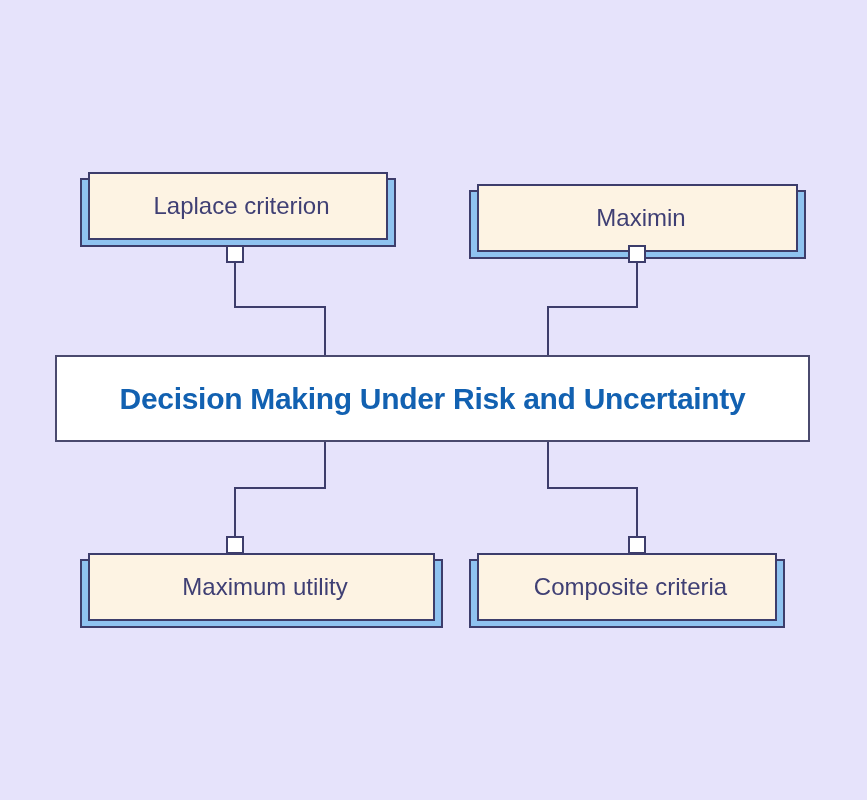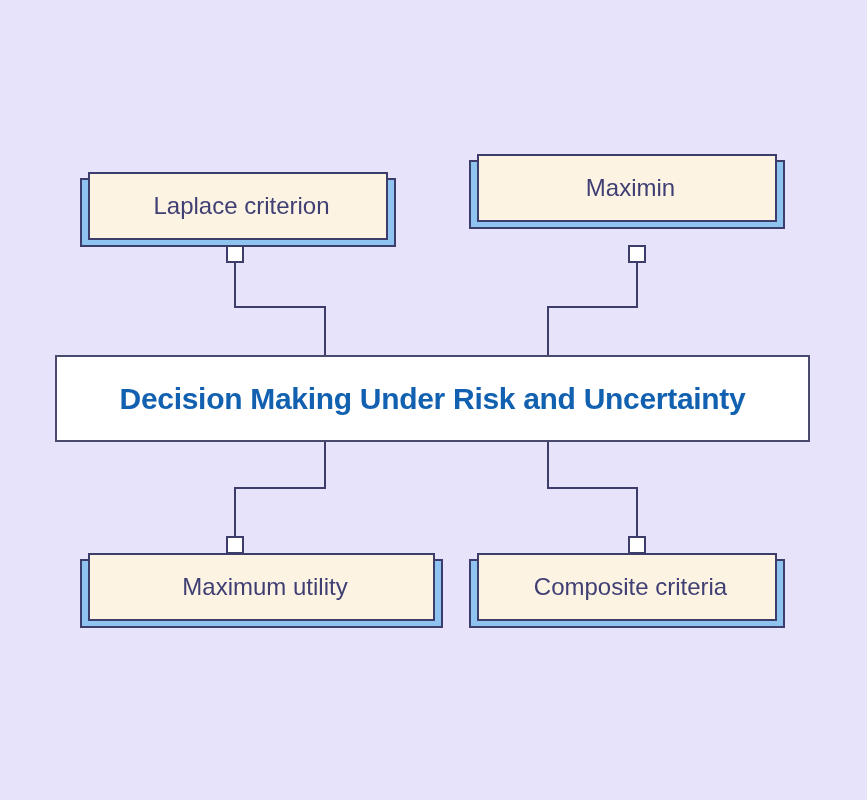--- a/index.html
+++ b/index.html
@@ -23,21 +23,21 @@
     border:2px solid var(--node-border,#3d3d6b);
     box-sizing:border-box;
     display:flex; align-items:center; justify-content:center;
   }
   .node-label {
     font-size:24px; color:var(--node-text,#3f3f74);
     white-space:nowrap;
     margin-left:7px;
   }
   .node-tl { left:88px;  top:172px; }
-  .node-tr { left:477px; top:154px; }
+  .node-tr { left:477px; top:184px;padding-left:21px; }
   .node-bl { left:88px;  top:553px;padding-left:47px; }
   .node-br { left:477px; top:553px;text-decoration:underline; }
   .center-box {
     position:absolute; left:55px; top:355px; width:755px; height:87px;
     background:var(--center-fill,#ffffff);
     border:2px solid var(--center-border,#4a4a6e);
     box-sizing:border-box;
     display:flex; align-items:center; justify-content:center;
   }
   .center-label {

